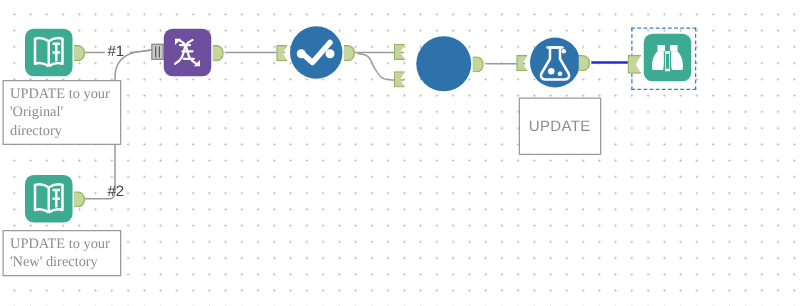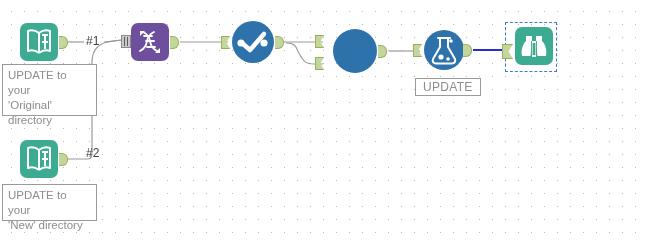--- a/index.html
+++ b/index.html
@@ -85,30 +85,31 @@
   .comment {
     position: absolute;
     box-sizing: border-box;
     background: #ffffff;
     border: 1px solid #9a9a9a;
     color: #8d8d8d;
     font-size: 11.5px;
     line-height: 15px;
     padding: 3px 5px 4px 5px;
     white-space: pre-line;
+    font-family: Liberation Serif, serif;
   }
   .badge {
     position: absolute;
     box-sizing: border-box;
     background: #ffffff;
     border: 1px solid #9a9a9a;
     color: #8d8d8d;
     font-size: 12px;
     line-height: 16px;
-    padding: 0 7px;
+    padding: 14px 7px;
     letter-spacing: .3px;
   }
 
   
   .wire-label {
     position: absolute;
     color: #404040;
     font-size: 12px;
     line-height: 12px;
   }

